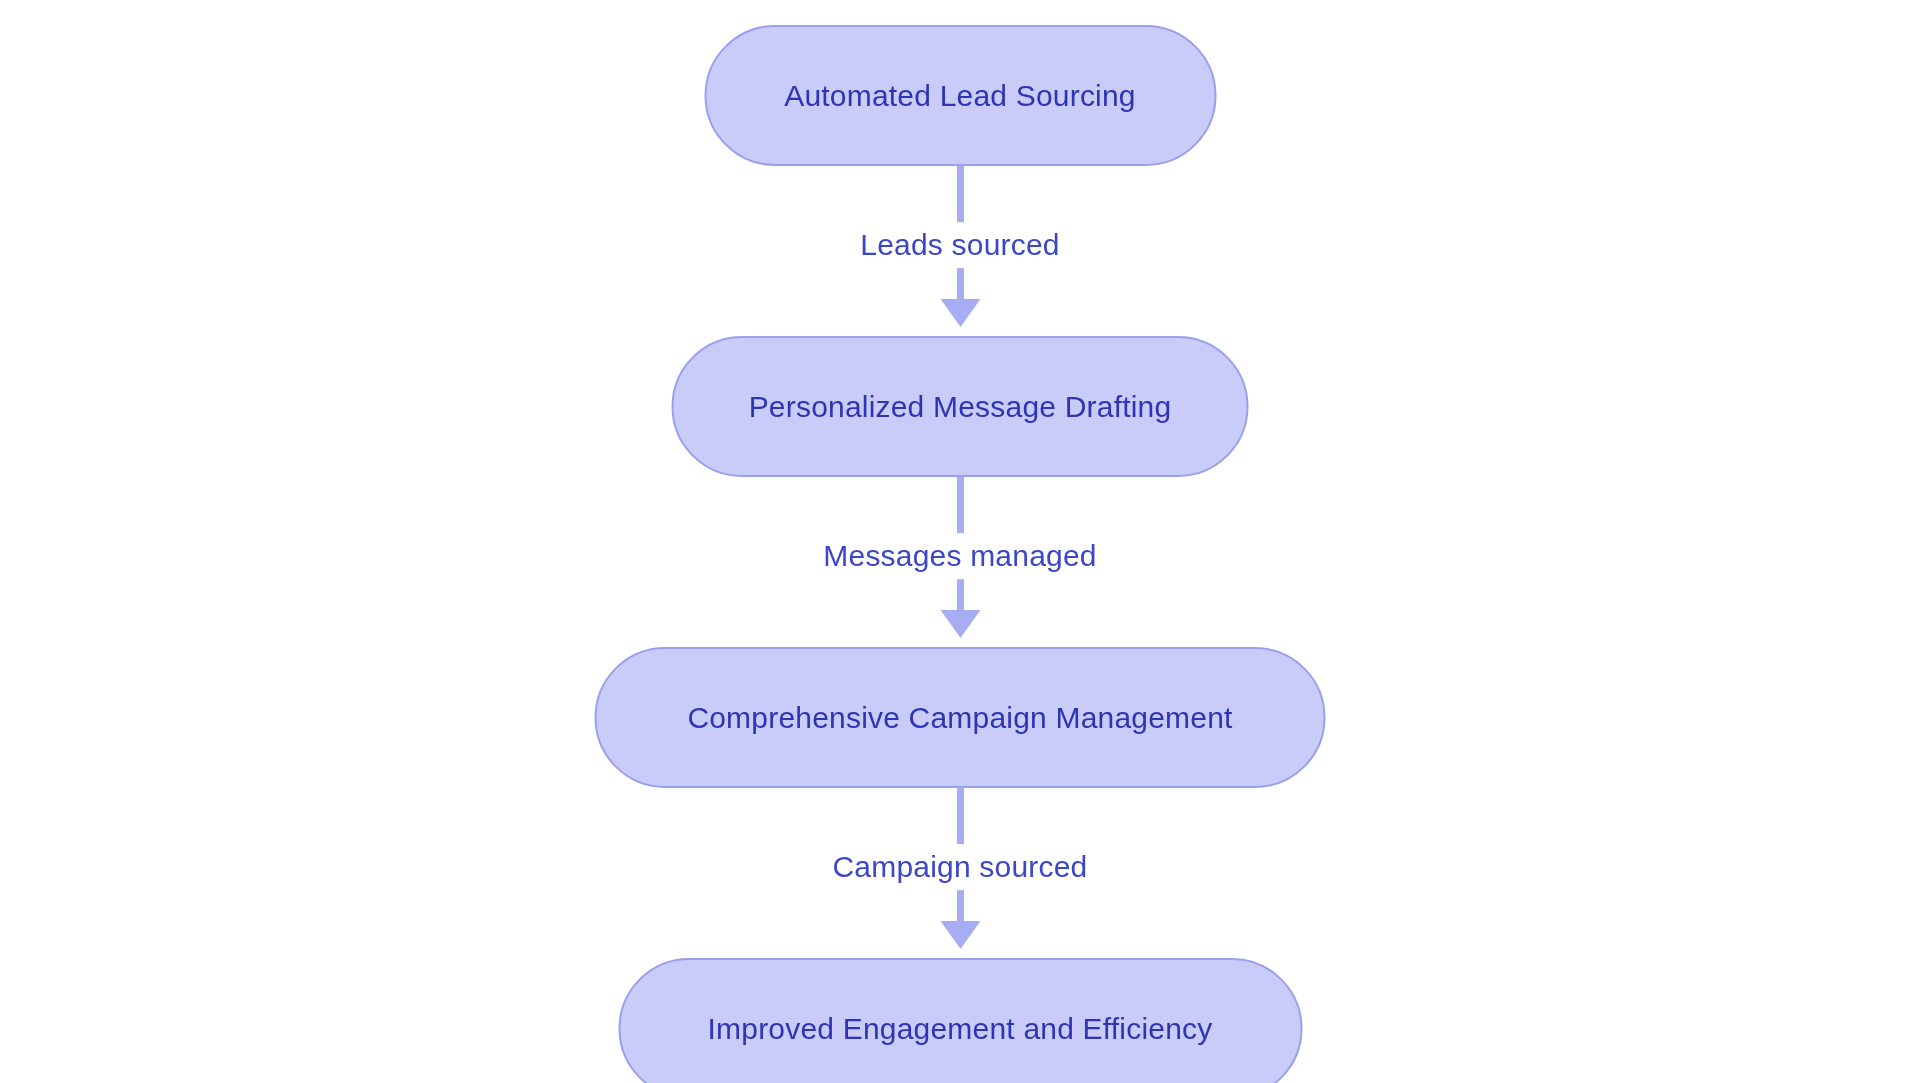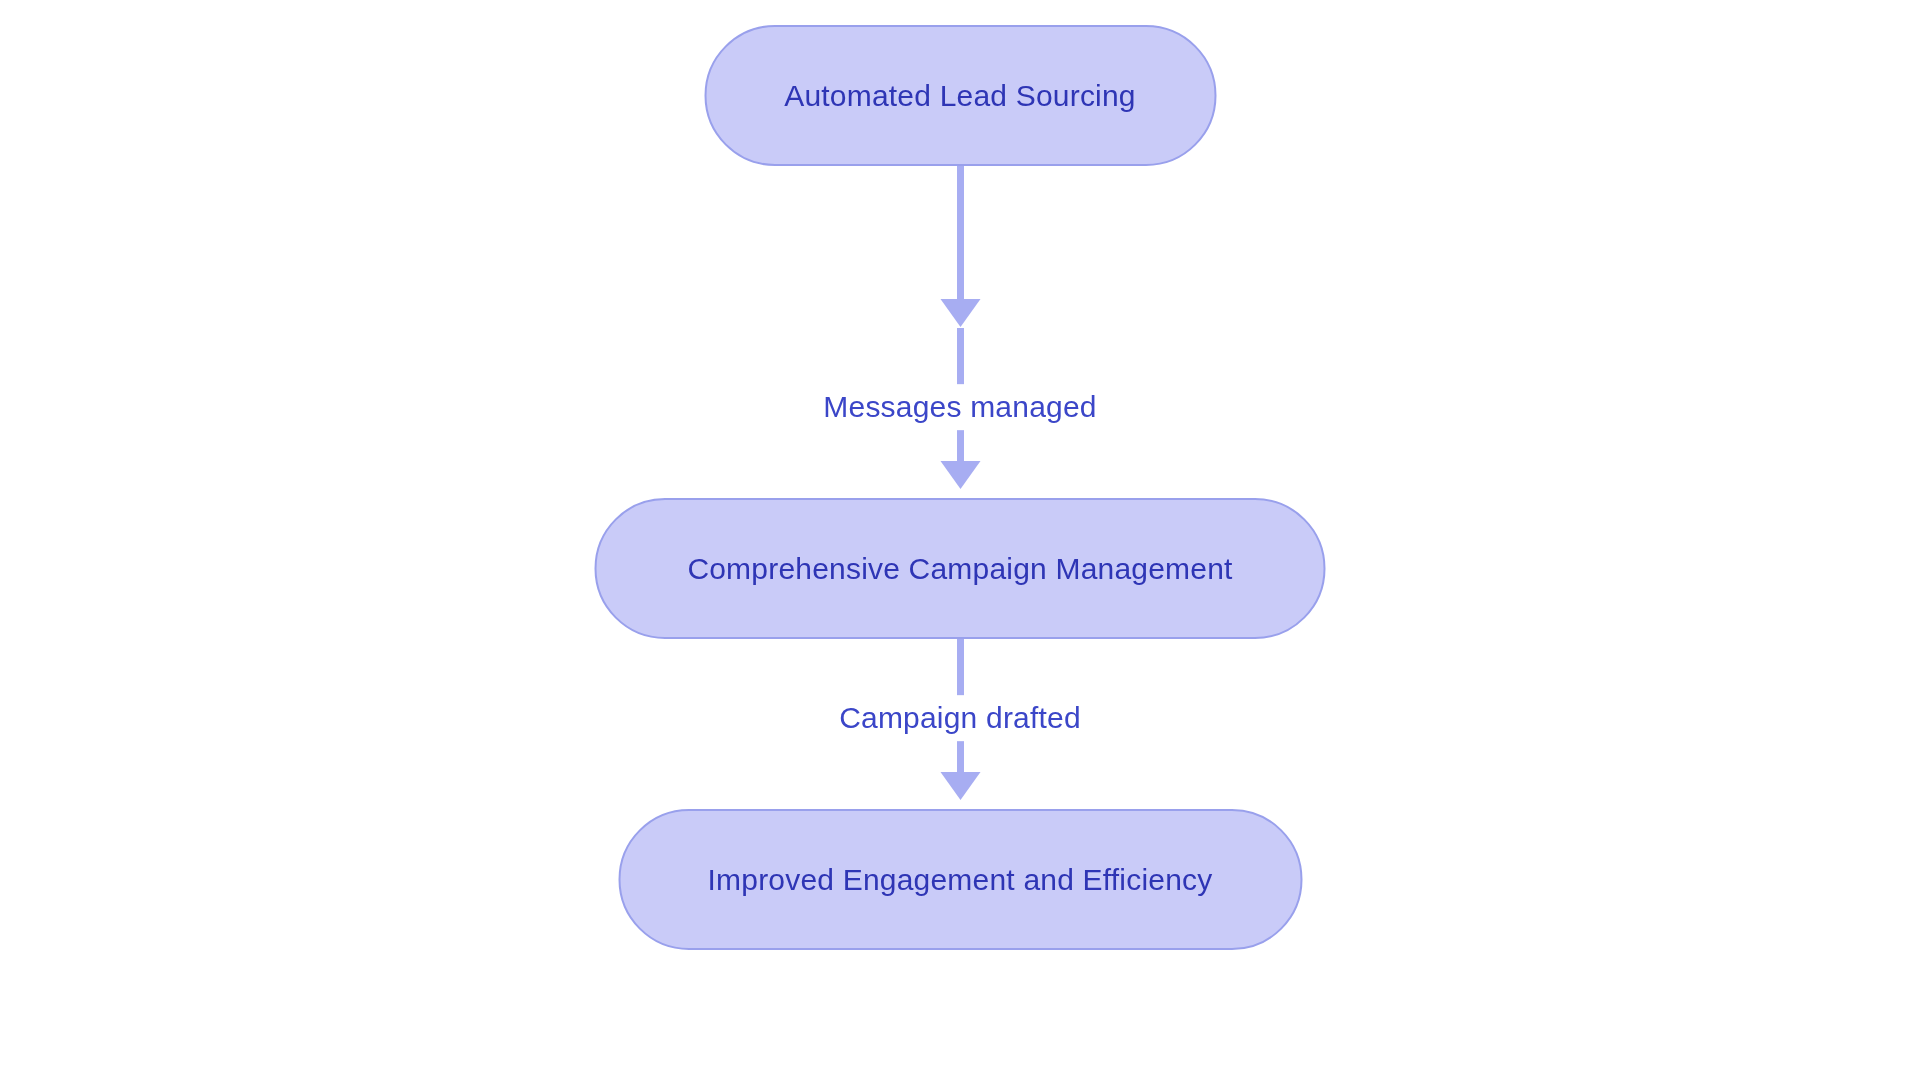--- a/index.html
+++ b/index.html
@@ -91,37 +91,41 @@
 <div class="canvas">
   <div class="flow">
 
     <div class="node node-0">
       <span class="node-label">Automated Lead Sourcing</span>
     </div>
 
     <div class="connector">
       <div class="edge-line"></div>
       <div class="arrow-head"></div>
+      <span class="edge-label">Leads sourced</span>
     </div>
 
+    <div class="node node-1">
+      <span class="node-label">Personalized Message Drafting</span>
+    </div>
 
     <div class="connector">
       <div class="edge-line"></div>
       <div class="arrow-head"></div>
       <span class="edge-label">Messages managed</span>
     </div>
 
     <div class="node node-2">
       <span class="node-label">Comprehensive Campaign Management</span>
     </div>
 
     <div class="connector">
       <div class="edge-line"></div>
       <div class="arrow-head"></div>
-      <span class="edge-label">Campaign drafted</span>
+      <span class="edge-label">Campaign sourced</span>
     </div>
 
     <div class="node node-3">
       <span class="node-label">Improved Engagement and Efficiency</span>
     </div>
 
   </div>
 </div>
 
 </body></html>

